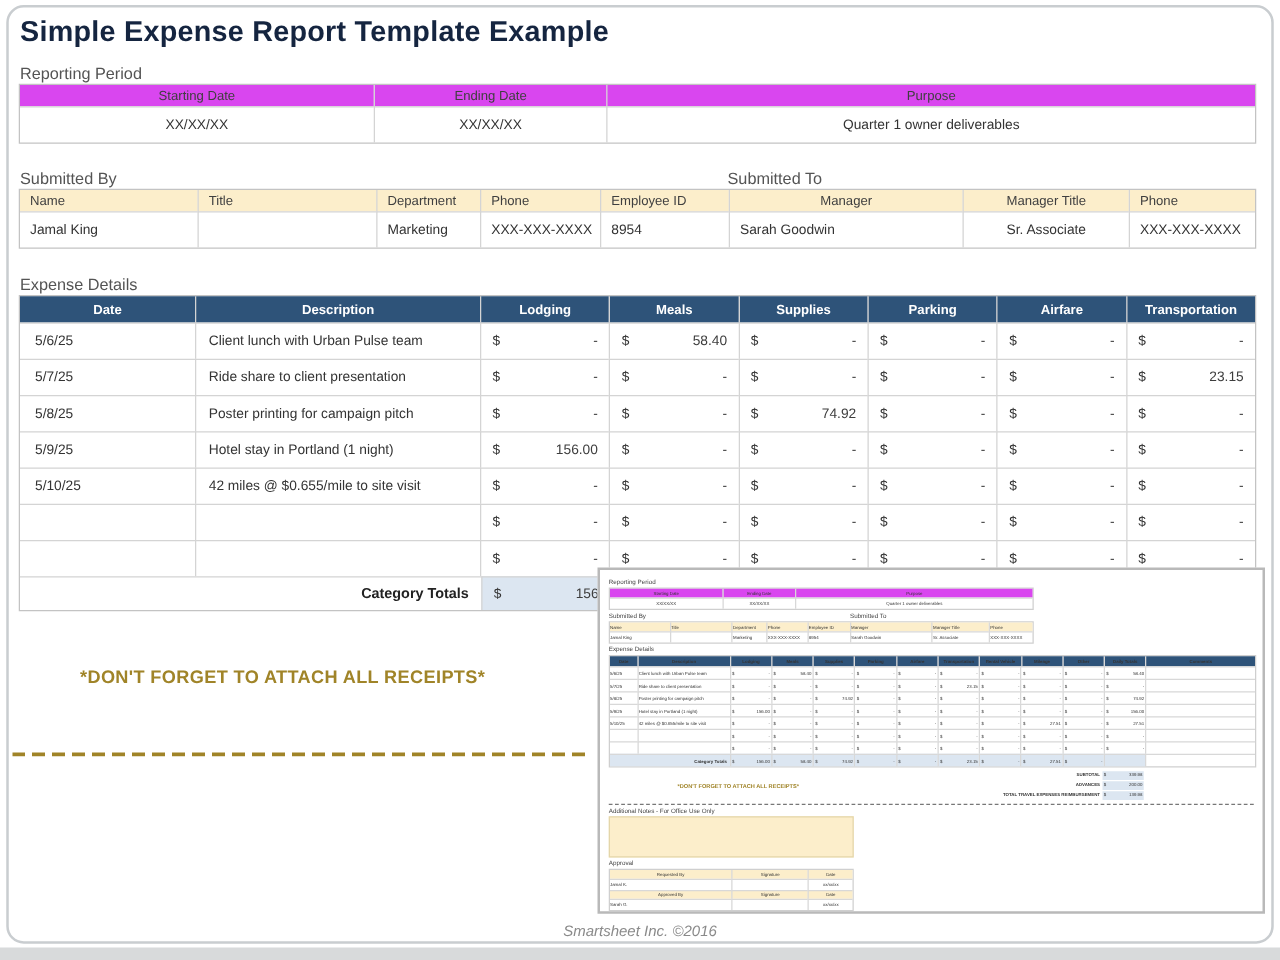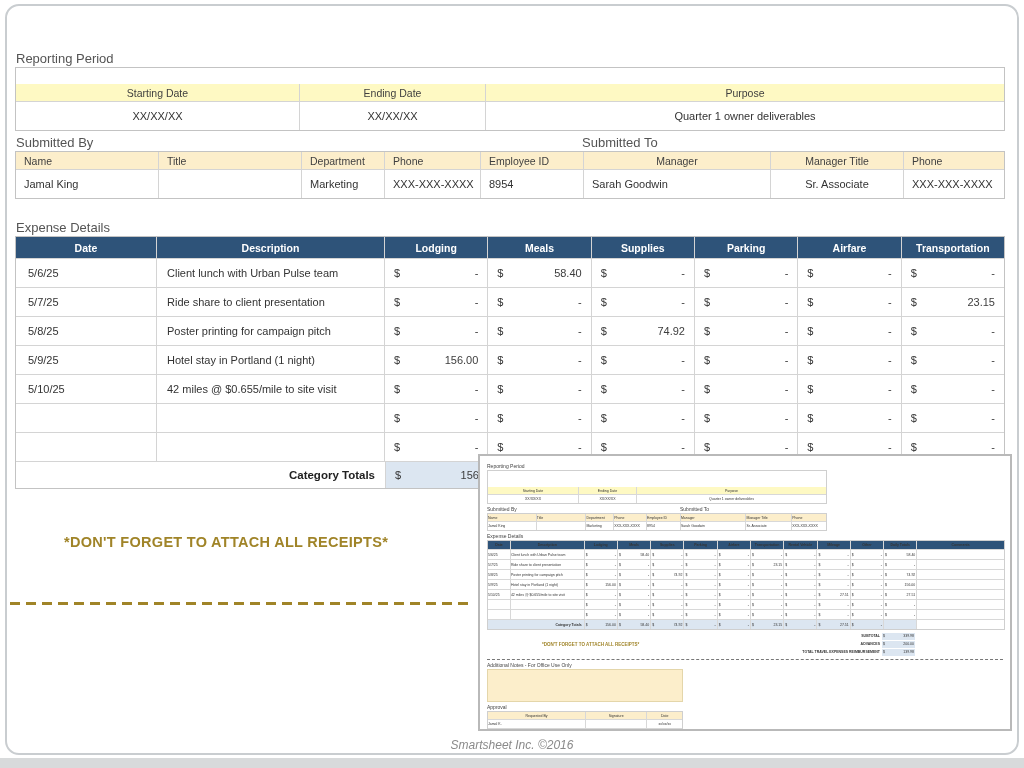--- a/index.html
+++ b/index.html
@@ -7,21 +7,21 @@
   .stage{position:relative;width:1024px;height:768px;background:#ffffff;overflow:hidden;}
   .page-frame{position:absolute;left:5px;top:4px;right:5px;bottom:13px;border:2px solid #c9cdd0;border-radius:14px;pointer-events:none;}
   .bottom-strip{position:absolute;left:0;bottom:0;width:100%;height:10px;background:#d8dadb;}
   .title{position:absolute;left:16px;top:12px;font-size:23px;font-weight:bold;color:#152540;letter-spacing:.2px;}
   .lbl{position:absolute;font-size:13px;color:#545454;}
   .tbl{position:absolute;border:1px solid #c3c3c3;box-sizing:border-box;background:#fff;}
   .row{display:flex;}
   .row + .row .c{border-top:1px solid #d4d4d4;}
   .c{box-sizing:border-box;display:flex;align-items:center;font-size:11px;color:#333;overflow:hidden;white-space:nowrap;}
   .c + .c{border-left:1px solid #d4d4d4;}
-  .hgray{background:#fef9c3;color:#3f3f3f;font-size:10.5px;margin-top:16px;}
+  .hgray{background:#d946ef;color:#3f3f3f;font-size:10.5px;}
   .hcream{background:#fceecb;color:#3f3f3f;font-size:10.5px;}
   .hnavy{background:#2e5379;color:#ffffff;font-size:10.5px;font-weight:bold;}
   .ctr{justify-content:center;}
   .money{justify-content:space-between;padding:0 9px;}
   .money .amt{color:#3d3d3d;}
   .totblue{background:#dce6f1;font-weight:normal;}
   .totlabel{justify-content:flex-end;font-weight:bold;color:#222;padding-right:10px;font-size:11.5px;}
   .gold-note{position:absolute;left:64px;top:534px;font-size:14.5px;font-weight:bold;color:#a08428;letter-spacing:.3px;}
   .dash-line{position:absolute;left:10px;top:602px;width:462px;height:3px;
      background:repeating-linear-gradient(90deg,#a08428 0 10px,transparent 10px 16px);}
@@ -42,20 +42,21 @@
   .ins-dash{border-top:1px dashed #777;margin:3px 0 2px 0;}
   .ins-gold{font-size:4.5px;font-weight:bold;color:#a08428;}
   .ins-notes-box{width:196px;height:33px;background:#fceecb;border:0.5px solid #e4d6aa;box-sizing:border-box;}
 </style>
 </head>
 <body>
 
 <div class="stage">
   <div class="page-frame"></div>
 
+  <div class="title">Simple Expense Report Template Example</div>
 
   <div class="lbl" style="left:16px;top:51px;">Reporting Period</div>
   <div class="tbl" style="left:15px;top:67px;width:990px;" id="rp-table">
       <div class="row ">
         <div class="c hgray ctr" style="width: 283px; height: 17px;">Starting Date</div>
         <div class="c hgray ctr" style="width: 186px; height: 17px;">Ending Date</div>
         <div class="c hgray ctr" style="width: 519px; height: 17px;">Purpose</div>
       </div>
       <div class="row ">
         <div class="c ctr" style="width: 283px; height: 29px;">XX/XX/XX</div>

